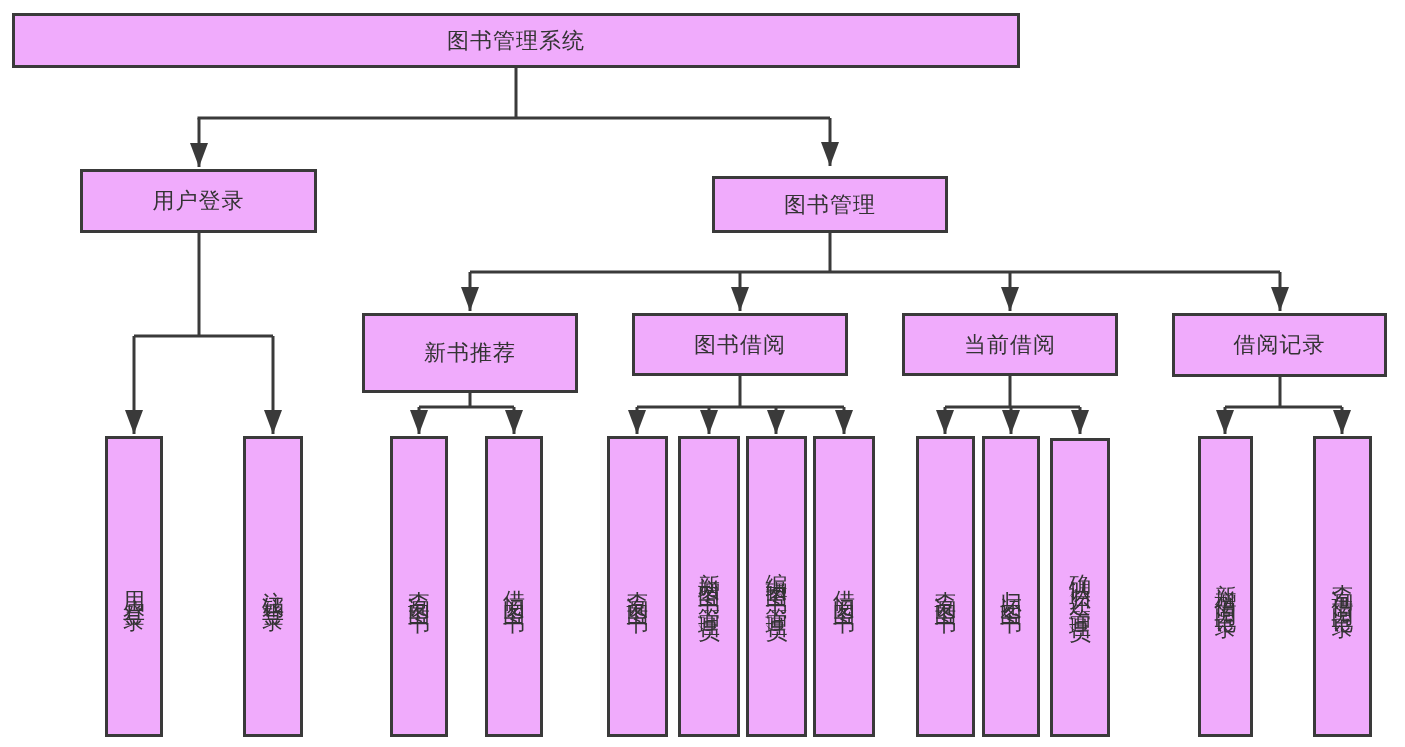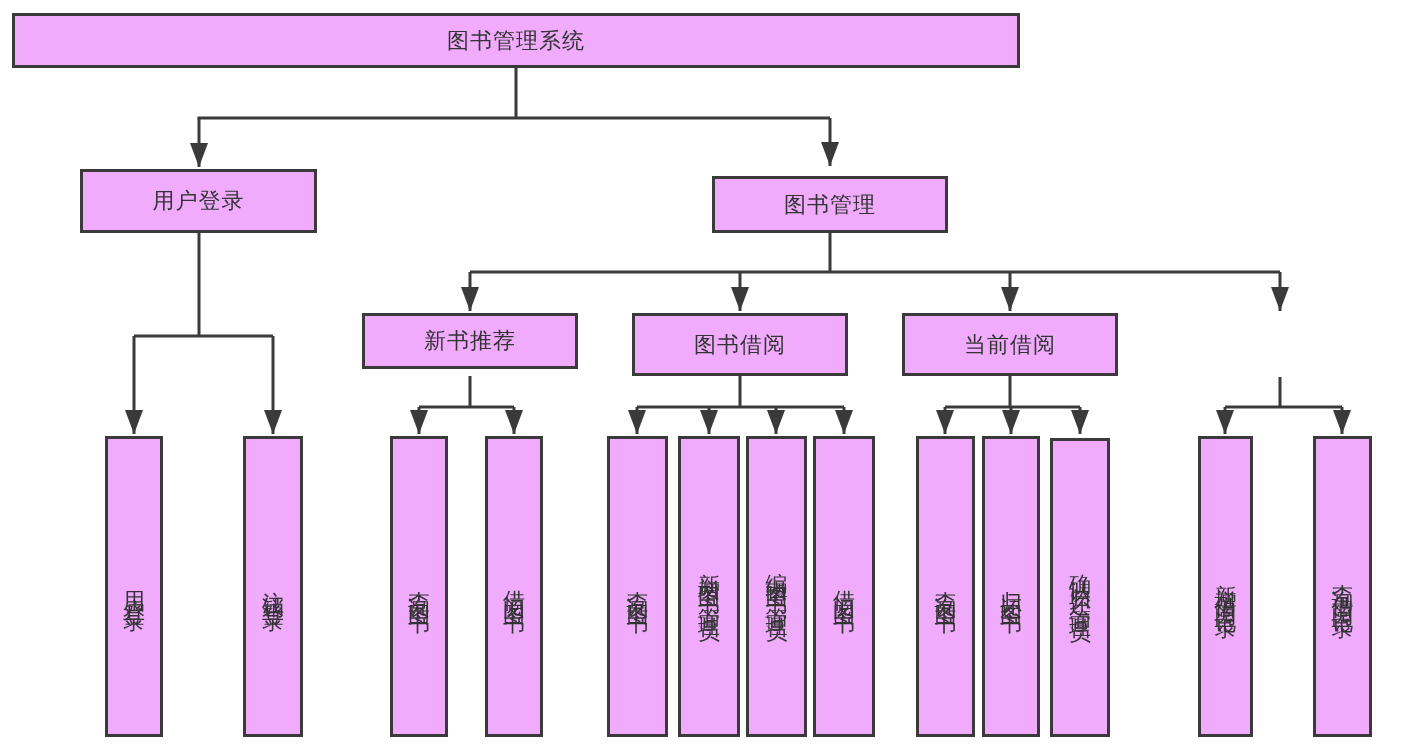--- a/index.html
+++ b/index.html
@@ -78,28 +78,31 @@
     <span>图书管理系统</span>
   </div>
 
   <div class="node h-node" style="left:80px; top:169px; width:237px; height:64px;">
     <span>用户登录</span>
   </div>
   <div class="node h-node" style="left:712px; top:168px; width:236px; height:57px;margin-top:8px;">
     <span>图书管理</span>
   </div>
 
-  <div class="node h-node" style="left:362px; top:313px; width:216px; height:56px;">
+  <div class="node h-node" style="left:362px; top:313px; width:216px; height:80px;">
     <span>新书推荐</span>
   </div>
   <div class="node h-node" style="left:632px; top:313px; width:216px; height:63px;">
     <span>图书借阅</span>
   </div>
   <div class="node h-node" style="left:902px; top:313px; width:216px; height:63px;font-family:Liberation Mono, monospace;">
     <span>当前借阅</span>
+  </div>
+  <div class="node h-node" style="left:1172px; top:313px; width:215px; height:64px;">
+    <span>借阅记录</span>
   </div>
 
   <div class="node v-node" style="left:105px; top:436px; width:58px; height:301px;">
     <span class="vtext">用户登录</span>
   </div>
   <div class="node v-node" style="left:243px; top:436px; width:60px; height:301px;">
     <span class="vtext">注销登录</span>
   </div>
 
   <div class="node v-node" style="left:390px; top:436px; width:58px; height:301px;">

